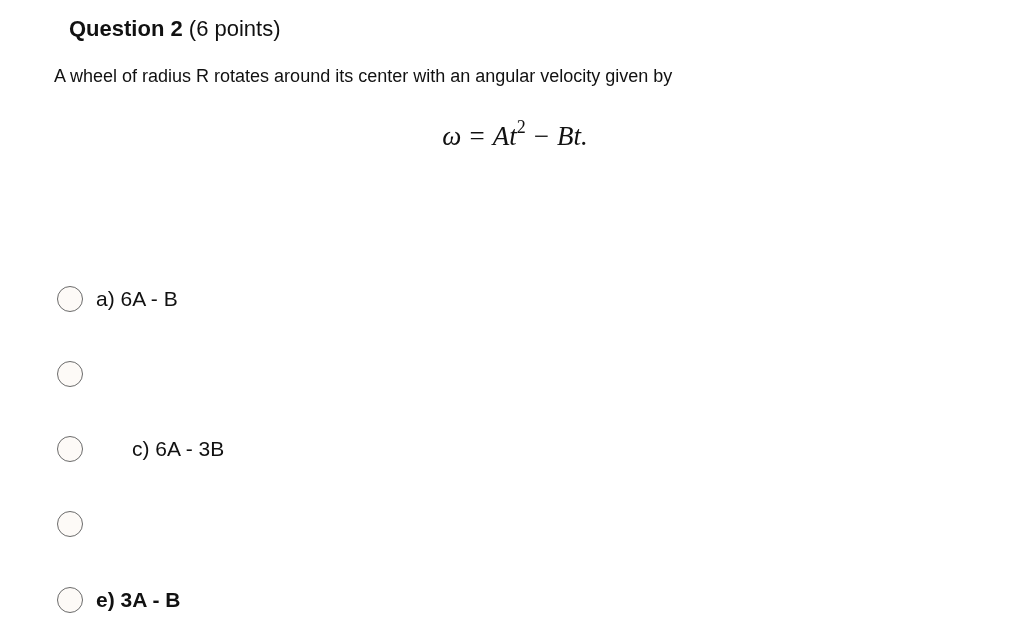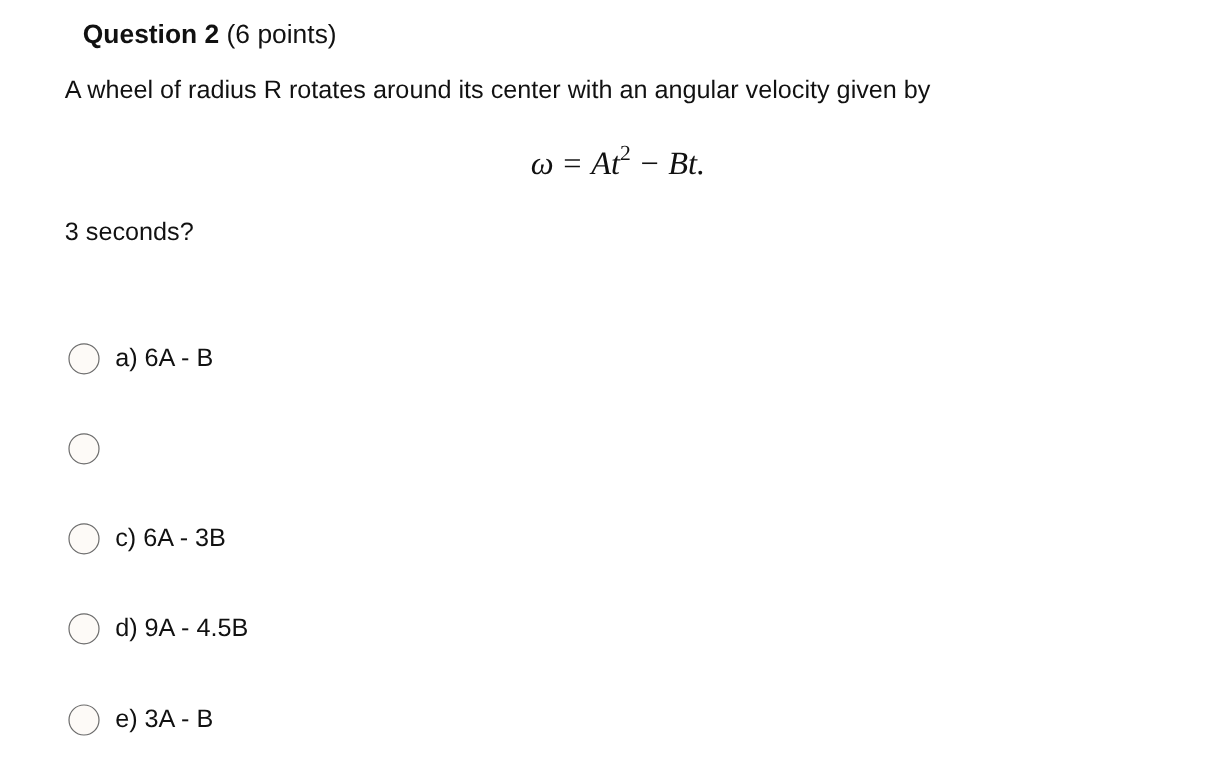--- a/index.html
+++ b/index.html
@@ -27,21 +27,21 @@
       font-weight: bold;
       margin-left: 36px;
     }
     .question-header .q-points {
       font-weight: normal;
     }
     .intro-text {
       position: absolute;
       left: 54px;
       top: 62px;
-      font-size: 21px;
+      font-size: 18px;
       line-height: 28px;
       white-space: nowrap;
     }
     .equation {
       position: absolute;
       left: 0;
       width: 1024px;
       top: 118px;
       text-align: center;
       font-family: "Liberation Serif", "DejaVu Serif", serif;
@@ -115,36 +115,34 @@
   <span class="q-points">(6 points)</span>
 </div>
 
 <div class="intro-text">A wheel of radius R rotates around its center with an angular velocity given by</div>
 
 <div class="equation">
   <span class="eq-body">ω</span><span class="eq-op">=</span><span class="eq-body">At</span><sup>2</sup><span class="eq-op">−</span><span class="eq-body">Bt.</span>
 </div>
 
 <div class="question-body">
-  <span class="line">3 seconds?</span>
 </div>
 
 <div class="options">
   <label class="option" style="top:284px;">
     <span class="radio"></span>
     <span class="option-label">a)  6A - B</span>
   </label>
   <label class="option" style="top:359px;">
     <span class="radio"></span>
   </label>
-  <label class="option" style="top:434px;">
+  <label class="option" style="top:434px;gap:36px;">
     <span class="radio"></span>
     <span class="option-label">c)  6A - 3B</span>
   </label>
   <label class="option" style="top:509px;">
     <span class="radio"></span>
-    <span class="option-label">d)  9A - 4.5B</span>
   </label>
-  <label class="option" style="top:585px;">
+  <label class="option" style="top:585px;font-weight:bold;">
     <span class="radio"></span>
     <span class="option-label">e)  3A - B</span>
   </label>
 </div>
 
 </body></html>

